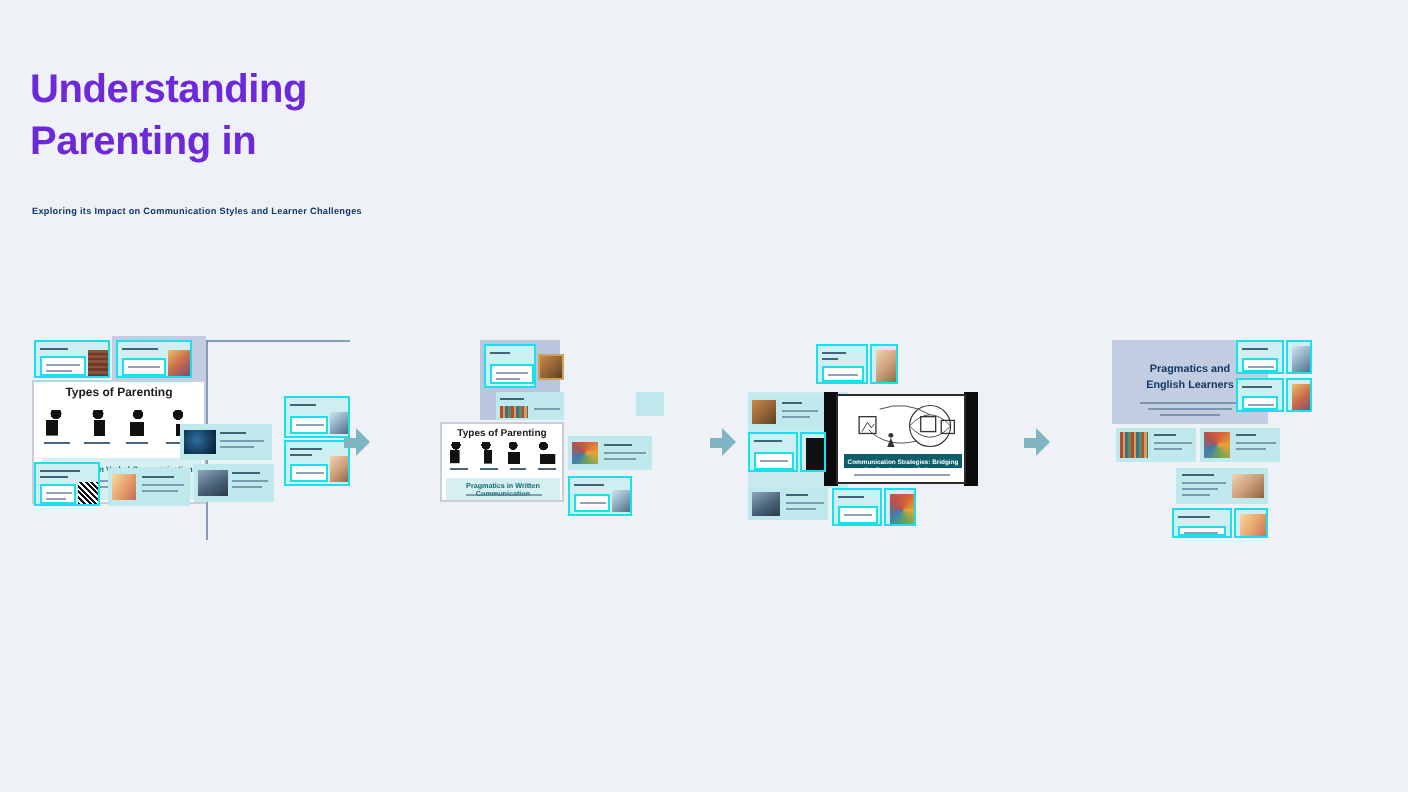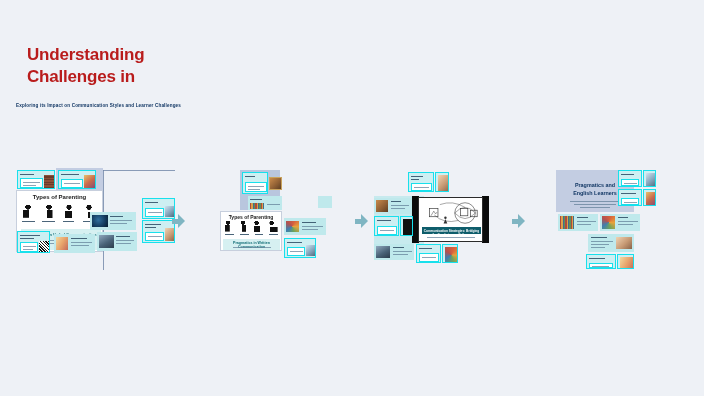--- a/index.html
+++ b/index.html
@@ -7,25 +7,25 @@
     width:704px;height:396px;overflow:hidden;
     background:#eef1f6;
     font-family:"Liberation Sans", sans-serif;
     position:relative;
   }
   .canvas{position:absolute;inset:0;}
 
   
   .title-block{position:absolute;left:15px;top:32px;width:200px;}
   .title-block h1{
-    margin:12px;
-    font-size:17px;
+    margin:0;
+    font-size:20px;
     line-height:1.30;
     font-weight:bold;
-    color:#b91c1c;
+    color:#6d28d9;
     letter-spacing:-0.2px;
   }
   .subtitle{
     position:absolute;left:16px;top:103px;
     font-size:4.6px;font-weight:bold;color:#123764;
     letter-spacing:0.15px;white-space:nowrap;
   }
 
   
   .cluster{position:absolute;}
@@ -74,21 +74,21 @@
      border-top:7px solid transparent;border-bottom:7px solid transparent;border-left:7px solid #7fb5c2;}
 </style>
 </head>
 <body>
 
 <div class="canvas">
 
   <div class="title-block">
     <h1>
       <span>Understanding</span><br>
-      <span>Challenges in</span><br>
+      <span>Parenting in</span><br>
     </h1>
   </div>
   <div class="subtitle">Exploring its Impact on Communication Styles and Learner Challenges</div>
 
   <div class="cluster" style="left:15px;top:168px;width:160px;height:105px;">
 
     <div class="tbar" style="left:88px;top:2px;width:0.8px;height:100px;background:#6f86a8;opacity:.8;"></div>
     <div class="tbar" style="left:88px;top:2px;width:72px;height:0.8px;background:#6f86a8;opacity:.8;"></div>
 
     <div class="card white" style="left:1px;top:22px;width:87px;height:62px;border:0.6px solid #c7cfdd;">

